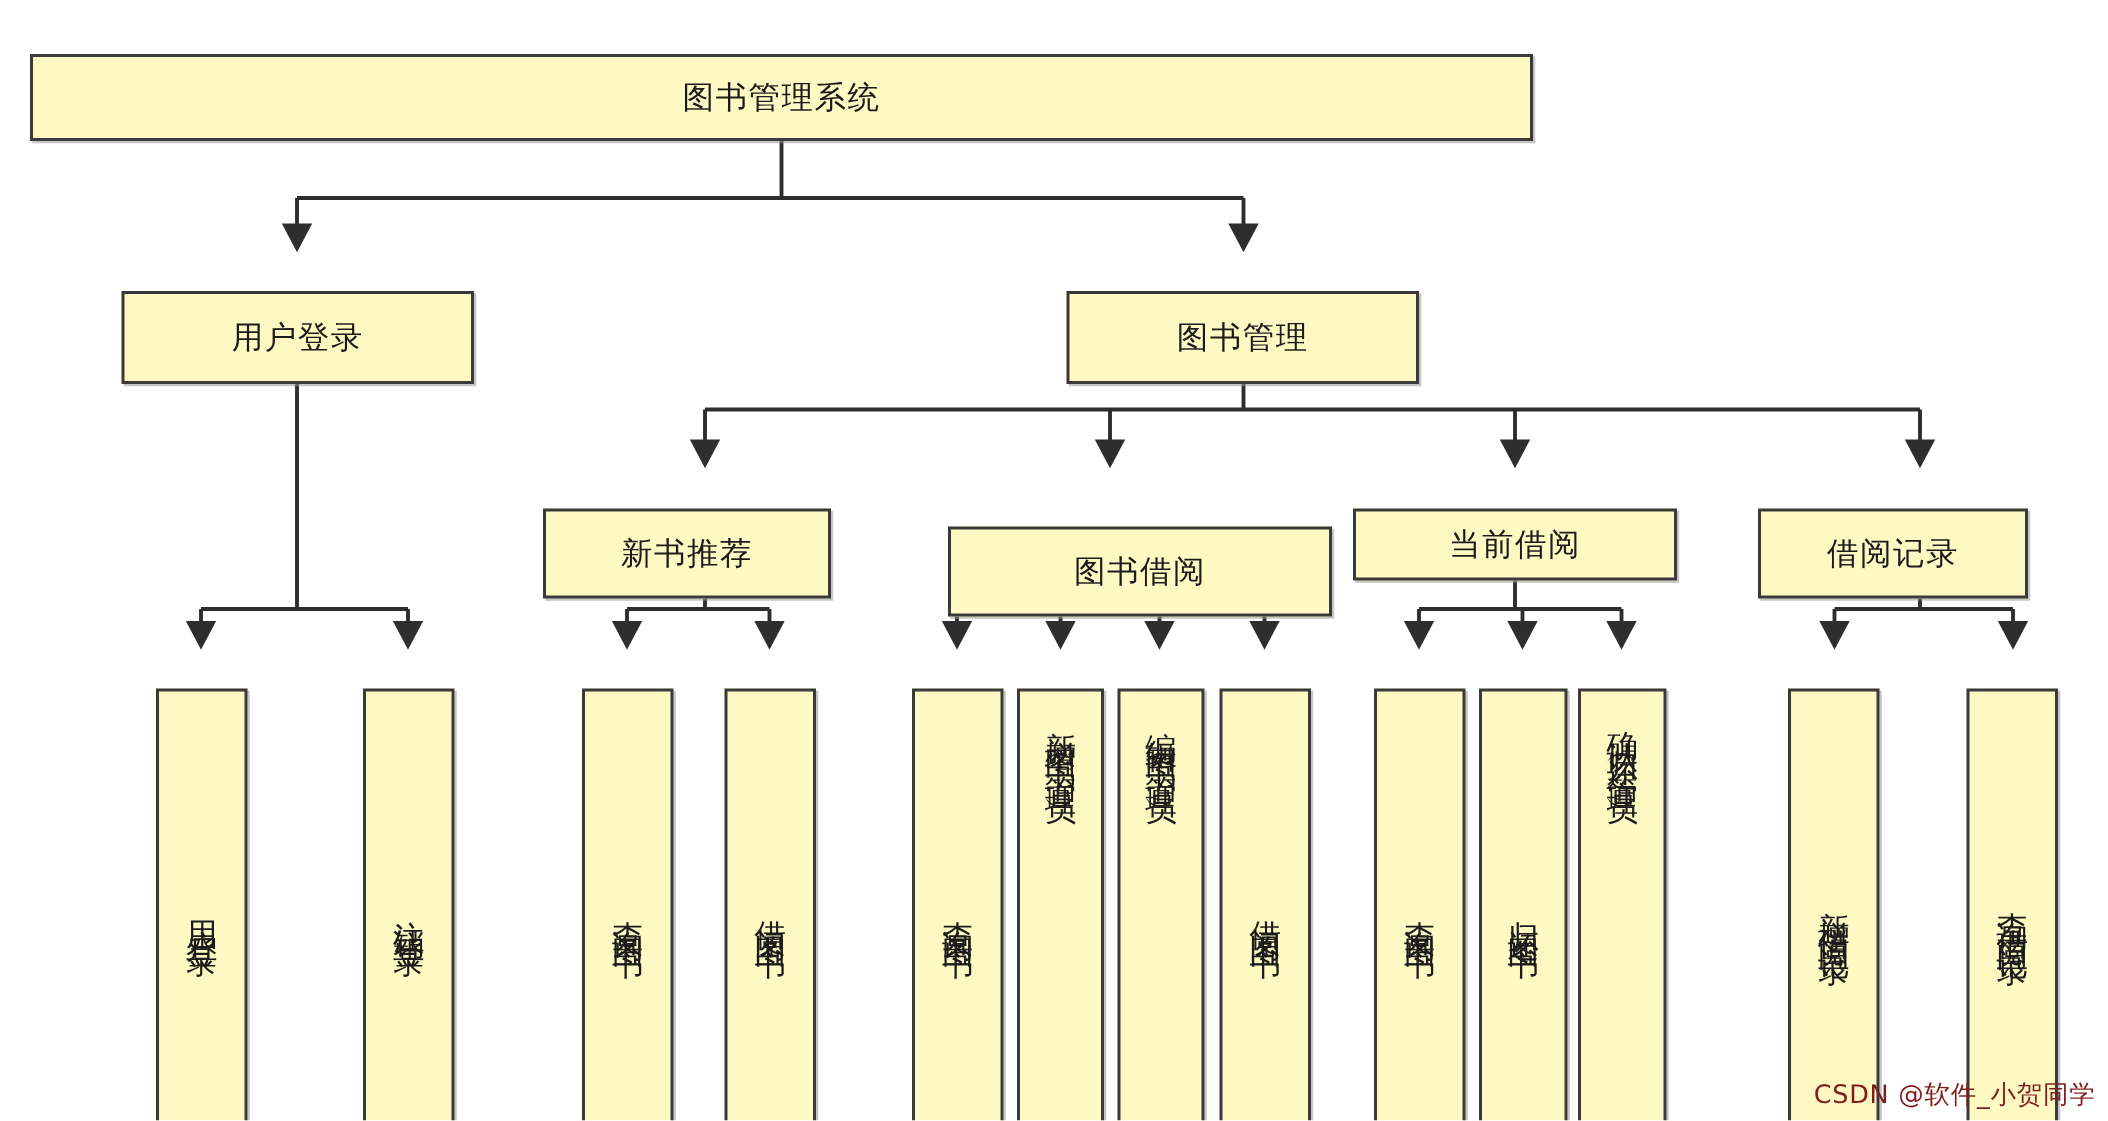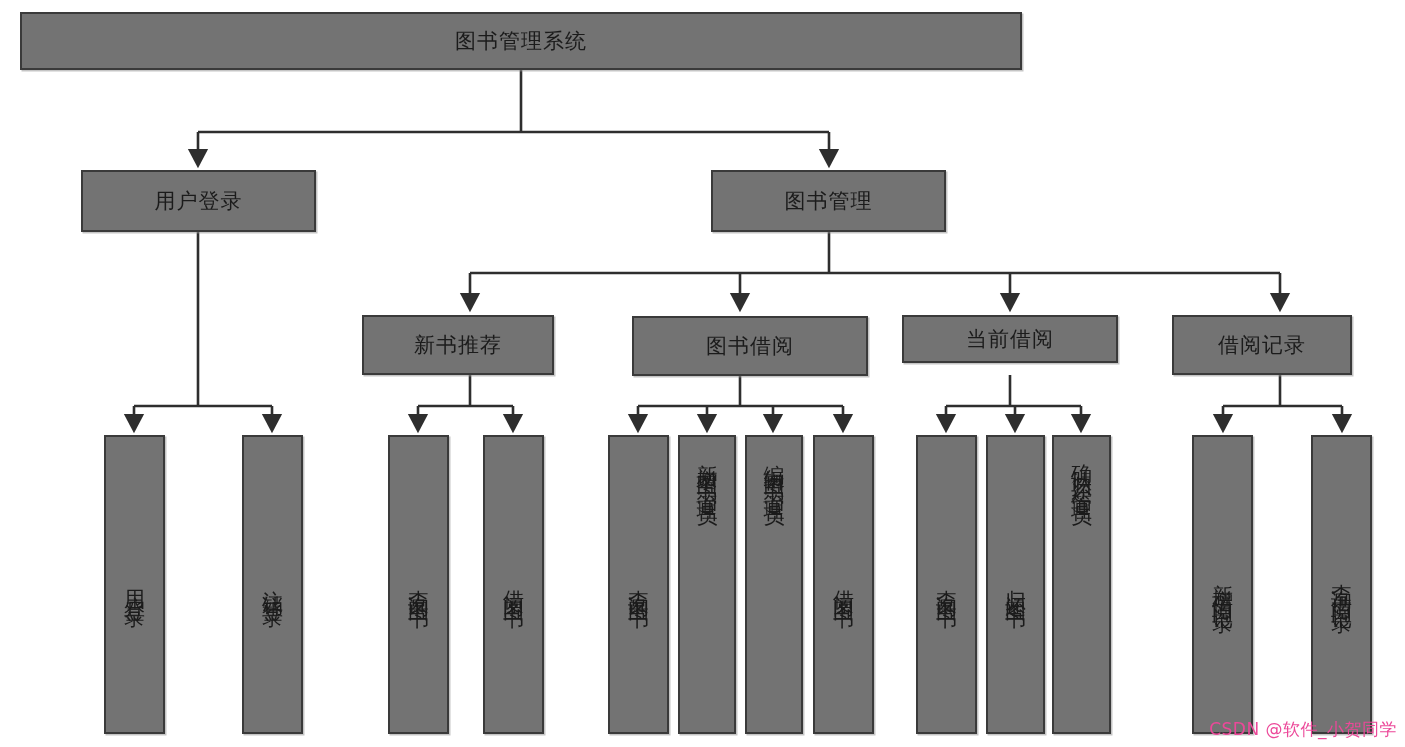--- a/index.html
+++ b/index.html
@@ -17,27 +17,28 @@
   }
   #wires{
     position:absolute;
     left:0;top:0;
     width:1405px;height:747px;
     pointer-events:none;
   }
   .node{
     position:absolute;
     box-sizing:border-box;
-    background:#737373;
+    background:#fef9c3;
     border:2.5px solid #3a3a3a;
     box-shadow:1.5px 1.5px 0 0 rgba(150,150,150,0.55);
     display:flex;
     align-items:center;
     justify-content:center;
     z-index:3;
+    margin-top:24px;
   }
   .node .label{
     font-size:21px;
     letter-spacing:1px;
     line-height:1.15;
     color:#1b1b1b;
     white-space:nowrap;
   }
   
   .node.vert{
@@ -55,21 +56,21 @@
     font-size:21px;
     letter-spacing:6px;
     line-height:1.05;
     white-space:nowrap;
   }
   .watermark{
     position:absolute;
     right:8px;
     bottom:6px;
     font-size:17px;
-    color:#ec4899;
+    color:#7f1d1d;
     letter-spacing:0.5px;
     z-index:6;
     white-space:nowrap;
   }
 </style>
 </head>
 <body>
 
 <div id="canvas">
 
@@ -130,21 +131,21 @@
   <div class="node" style="left:81px;top:170px;width:235px;height:62px;">
     <span class="label">用户登录</span>
   </div>
   <div class="node" style="left:711px;top:170px;width:235px;height:62px;">
     <span class="label">图书管理</span>
   </div>
 
   <div class="node" style="left:362px;top:315px;width:192px;height:60px;">
     <span class="label">新书推荐</span>
   </div>
-  <div class="node" style="left:632px;top:316px;width:236px;height:60px;">
+  <div class="node" style="left:632px;top:327px;width:256px;height:60px;">
     <span class="label">图书借阅</span>
   </div>
   <div class="node" style="left:902px;top:315px;width:216px;height:48px;">
     <span class="label">当前借阅</span>
   </div>
   <div class="node" style="left:1172px;top:315px;width:180px;height:60px;">
     <span class="label">借阅记录</span>
   </div>
 
   <div class="node vert centered" style="left:104px;top:435px;width:61px;height:299px;">

